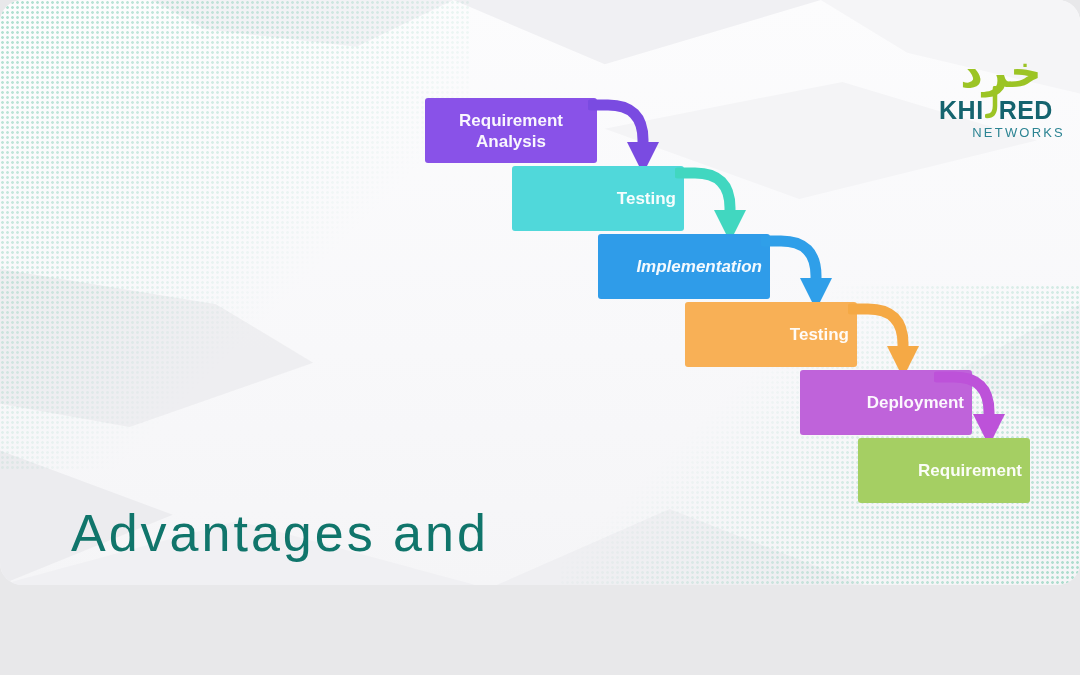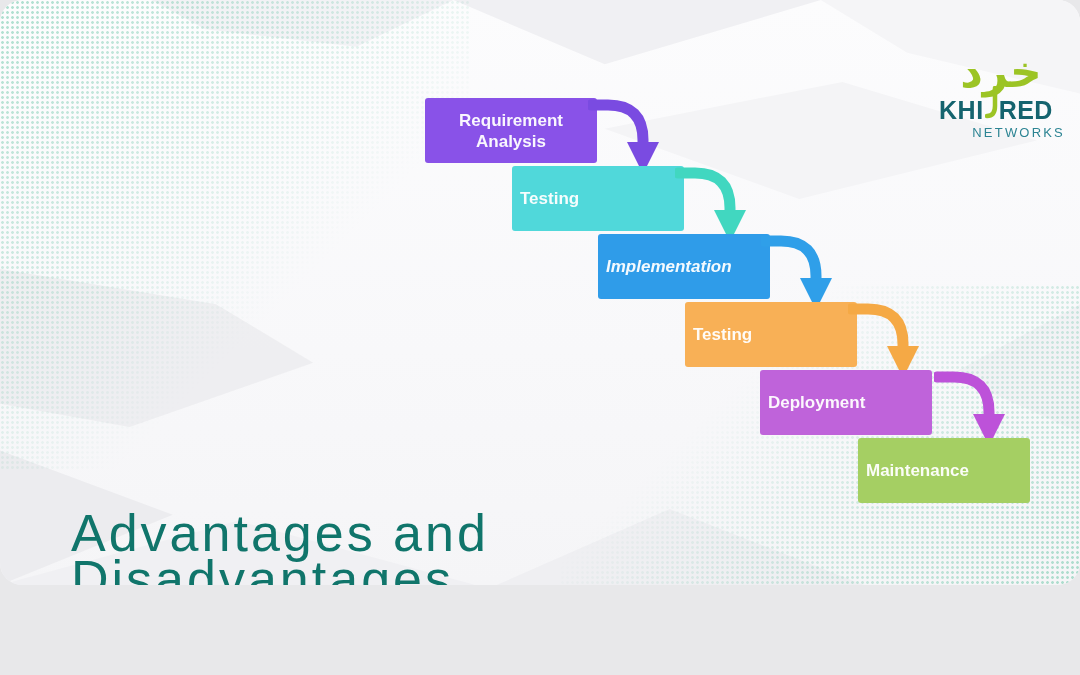--- a/index.html
+++ b/index.html
@@ -39,21 +39,21 @@
   .logo-hook{display:inline-block;vertical-align:-8px;margin:0 1px;}
   .logo-tagline{font-size:13px;letter-spacing:2.2px;text-align:right;padding-right:2px;margin-top:3px;}
   
   .title{position:absolute;left:38px;top:312px;
     font-family:"Liberation Serif","DejaVu Serif",serif;font-weight:700;
     font-size:98px;line-height:93px;letter-spacing:-2px;}
   .subtitle{position:absolute;left:42px;top:510px;
     font-size:52px;line-height:46px;letter-spacing:3px;font-weight:400;}
   
   .stage{position:absolute;width:172px;height:65px;border-radius:3px;
-    display:flex;align-items:center;justify-content:flex-start;text-align:center;
+    display:flex;align-items:center;justify-content:flex-end;text-align:center;
     padding:0 8px;box-sizing:border-box;}
   .stage span{color:rgba(255,255,255,.95);font-weight:bold;font-size:17px;line-height:21px;}
   .arrow{position:absolute;width:74px;height:84px;}
 </style>
 </head>
 <body>
 
 <div class="canvas">
 
   <div class="poly p1"></div>
@@ -80,21 +80,20 @@
       <span>RED</span>
     </div>
     <div class="logo-tagline" style="color: rgb(44, 132, 147);">NETWORKS</div>
   </div>
 
   <div class="title" style="color: rgb(43, 90, 168);">
     <br>
   </div>
   <div class="subtitle" style="color: rgb(16, 117, 107); margin-left: 29px;">
     <span>Advantages and</span><br>
-    <span>Disadvantages</span>
   </div>
 
   <div id="diagram">
       <div class="stage" style="left: 425px; top: 98px; background: rgb(137, 82, 232);">
         <span>Requirement Analysis</span>
       </div>
       <div class="arrow" style="left: 588px; top: 96px;"><svg width="74" height="84" viewBox="0 0 74 84">
           <path d="M3 9 H20 Q55 9 55 44 V48" fill="none" stroke="#7a4be1" stroke-width="11" stroke-linecap="round"></path>
           <polygon points="39,46 71,46 55,78" fill="#7a4be1"></polygon>
         </svg></div>
@@ -112,25 +111,25 @@
           <path d="M3 9 H20 Q55 9 55 44 V48" fill="none" stroke="#2f9fe9" stroke-width="11" stroke-linecap="round"></path>
           <polygon points="39,46 71,46 55,78" fill="#2f9fe9"></polygon>
         </svg></div>
       <div class="stage" style="left: 685px; top: 302px; background: rgb(248, 176, 86); padding-left: 8px;">
         <span>Testing</span>
       </div>
       <div class="arrow" style="left: 848px; top: 300px;"><svg width="74" height="84" viewBox="0 0 74 84">
           <path d="M3 9 H20 Q55 9 55 44 V48" fill="none" stroke="#f5a945" stroke-width="11" stroke-linecap="round"></path>
           <polygon points="39,46 71,46 55,78" fill="#f5a945"></polygon>
         </svg></div>
-      <div class="stage" style="left: 760px; top: 370px; background: rgb(191, 99, 218);">
+      <div class="stage" style="left: 800px; top: 370px; background: rgb(191, 99, 218);">
         <span>Deployment</span>
       </div>
       <div class="arrow" style="left: 934px; top: 368px;"><svg width="74" height="84" viewBox="0 0 74 84">
           <path d="M3 9 H20 Q55 9 55 44 V48" fill="none" stroke="#bd52d9" stroke-width="11" stroke-linecap="round"></path>
           <polygon points="39,46 71,46 55,78" fill="#bd52d9"></polygon>
         </svg></div>
       <div class="stage" style="left: 858px; top: 438px; background: rgb(165, 207, 99);">
-        <span>Maintenance</span>
+        <span>Requirement</span>
       </div>
     </div>
 
 </div>
 
 </body></html>

